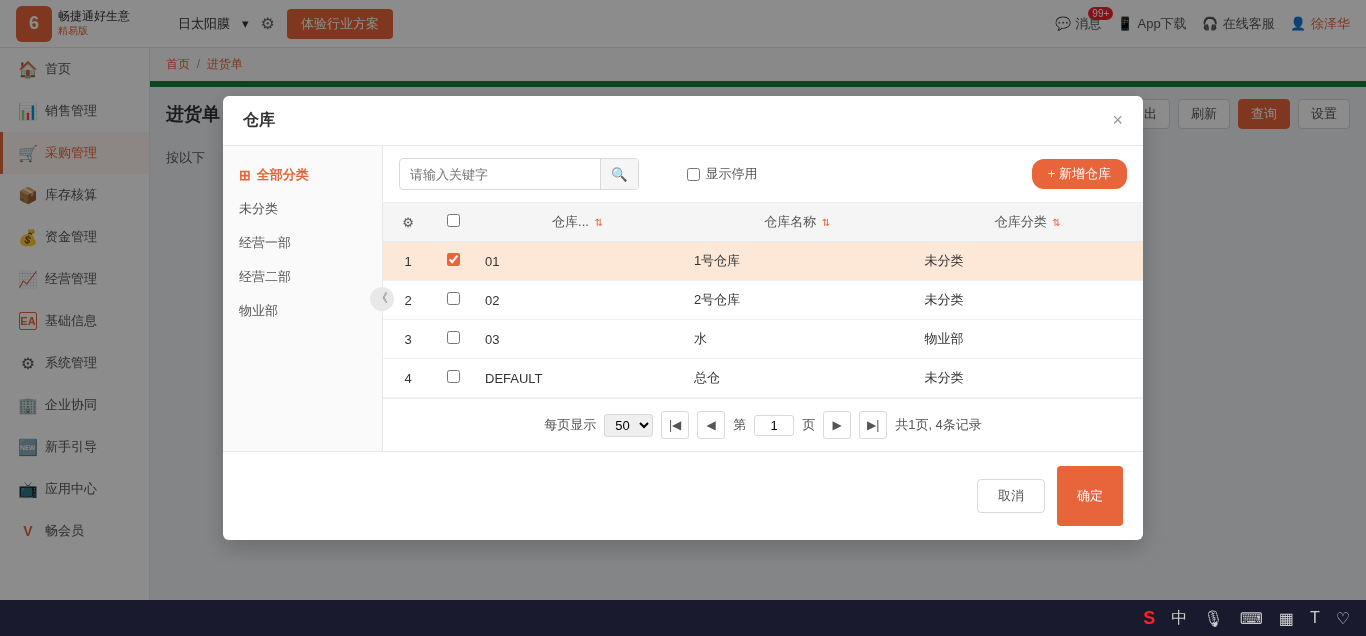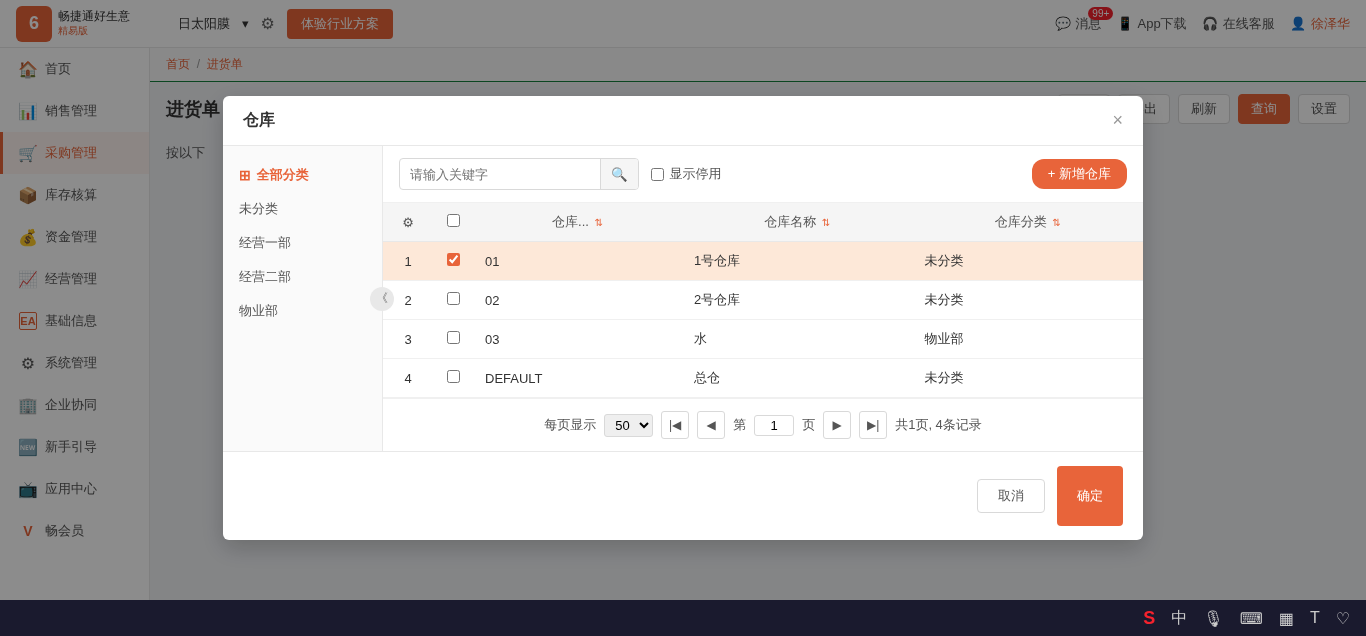--- a/index.html
+++ b/index.html
@@ -68,21 +68,21 @@
     .sidebar-item.active { color: #e8643a; background: #fff5f0; border-left-color: #e8643a; }
     .sidebar-item .s-icon { width: 18px; height: 18px; display: flex; align-items: center; justify-content: center; font-size: 16px; }
     .sidebar-bottom {
       margin-top: auto;
       padding: 12px 16px;
       display: flex; align-items: center; gap: 8px; color: #aaa; font-size: 12px;
     }
 
     
     .main-content { flex: 1; overflow: auto; position: relative; }
-    .breadcrumb { padding: 8px 16px; font-size: 12px; color: #999; background: #f9f9f9; border-bottom: 1px solid #15803d; }
+    .breadcrumb { padding: 8px 16px; font-size: 12px; color: #999; background: #f9f9f9; border-bottom: 6px solid #15803d; }
     .breadcrumb span { color: #e8643a; }
     .page-header { padding: 12px 16px; display: flex; align-items: center; justify-content: space-between; }
     .page-title { font-size: 18px; font-weight: bold; color: #333; }
     .toolbar-btn { padding: 5px 12px; border: 1px solid #d9d9d9; background: white; border-radius: 4px; cursor: pointer; font-size: 13px; color: #555; }
     .toolbar-btn.primary { background: #e8643a; color: white; border-color: #e8643a; }
 
     
     .overlay {
       position: fixed; top: 0; left: 0; right: 0; bottom: 0;
       background: rgba(0,0,0,0.45);
@@ -135,21 +135,21 @@
     
     .table-panel { flex: 1; display: flex; flex-direction: column; overflow: hidden; }
     .table-toolbar {
       padding: 12px 16px; display: flex; align-items: center; gap: 12px; border-bottom: 1px solid #f0f0f0;
     }
     .search-box {
       display: flex; align-items: center; border: 1px solid #d9d9d9; border-radius: 4px; overflow: hidden; height: 32px;
     }
     .search-input { border: none; outline: none; padding: 0 10px; font-size: 13px; width: 200px; color: #555; }
     .search-btn { background: #f5f5f5; border: none; border-left: 1px solid #d9d9d9; padding: 0 10px; cursor: pointer; color: #666; height: 100%; }
-    .show-disabled { display: flex; align-items: center; gap: 6px; color: #555; font-size: 13px; cursor: pointer; }
+    .show-disabled { display: flex; align-items: center; gap: 6px; color: #555; font-size: 13px; cursor: pointer; margin-left: 36px; }
     .add-btn {
       margin-left: auto;
       background: #e8643a; color: white; border: none;
       padding: 6px 16px; border-radius: 12px; cursor: pointer; font-size: 13px;
     }
 
     .table-wrap { flex: 1; overflow: auto; }
     table { width: 100%; border-collapse: collapse; }
     thead th {
       background: #f5f5f5; padding: 10px 12px; text-align: center;

